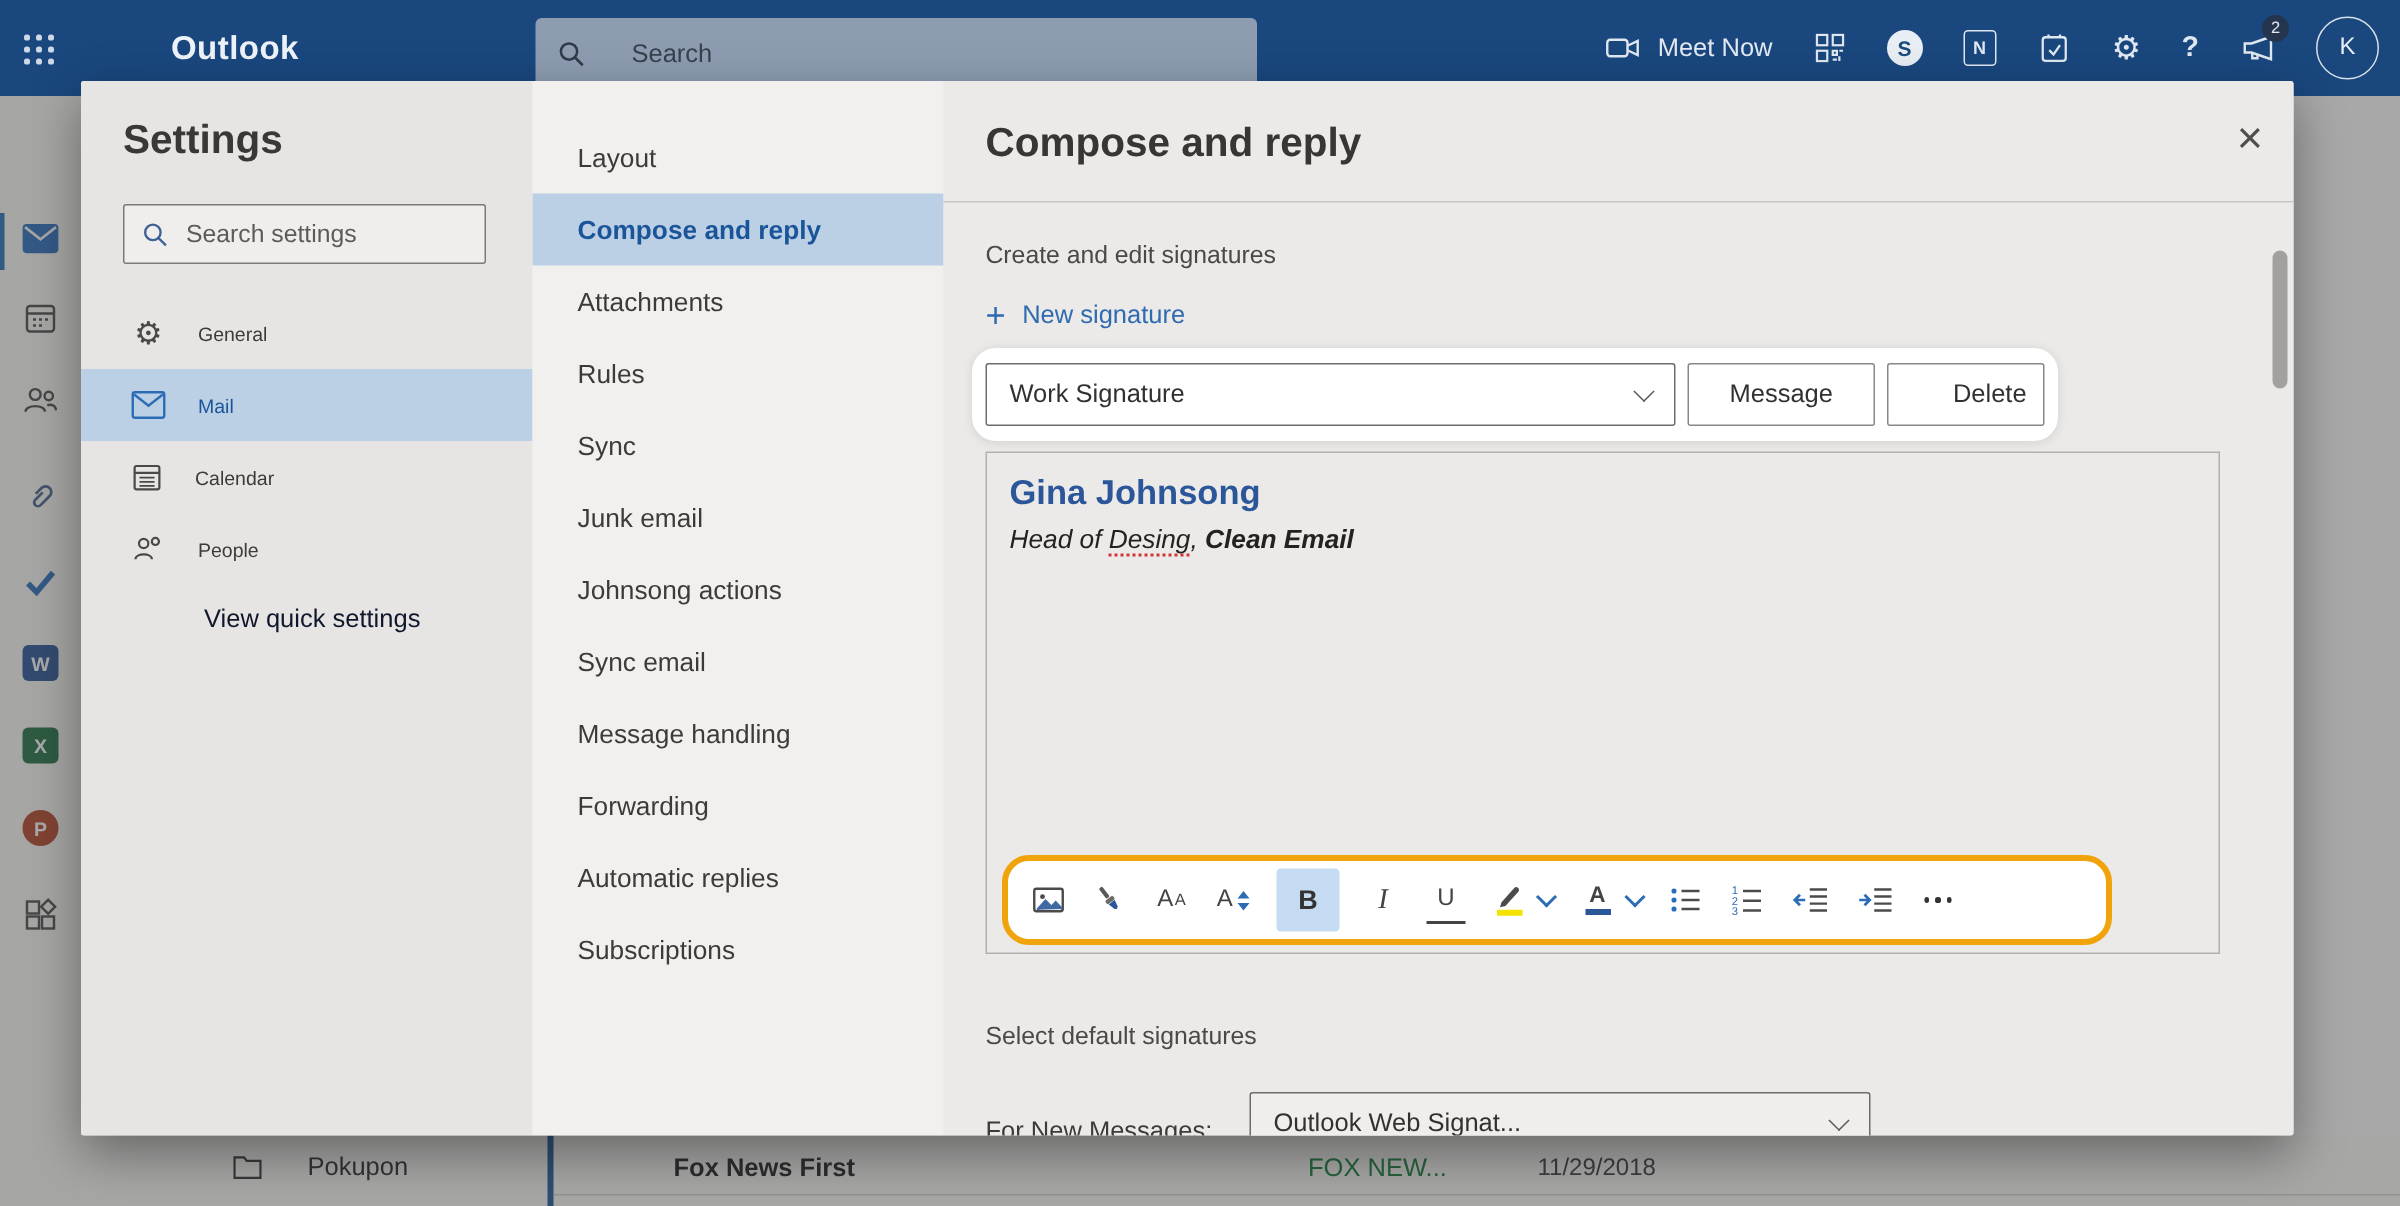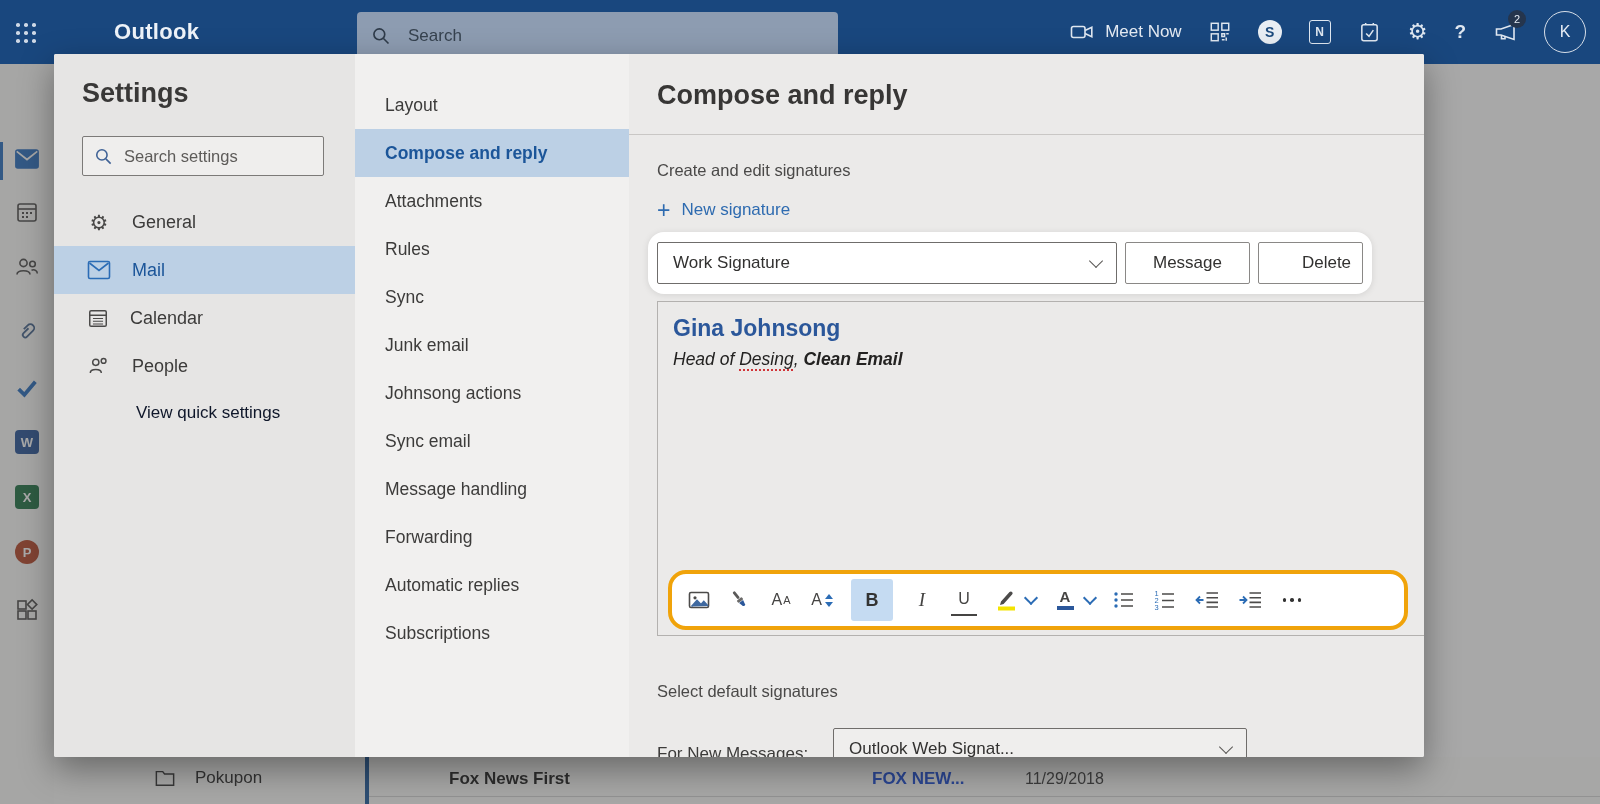--- a/index.html
+++ b/index.html
@@ -7,21 +7,21 @@
   svg{display:block;}
 
   
   .topbar{position:absolute;left:0;top:0;width:1600px;height:64px;background:#19477e;z-index:2;}
   .waffle{position:absolute;left:16px;top:23px;width:20px;height:20px;display:grid;
     grid-template-columns:repeat(3,1fr);grid-template-rows:repeat(3,1fr);gap:4px;cursor:pointer;}
   .waffle i{width:3.5px;height:3.5px;background:#cfd9e6;border-radius:50%;}
   .brand{position:absolute;left:114px;top:0;line-height:64px;font-size:22px;font-weight:600;
     color:#eef3f9;letter-spacing:.3px;}
   .tb-search{position:absolute;left:357px;top:12px;width:481px;height:48px;background:#8d9cb1;
-    border-radius:4px;display:flex;align-items:center;padding:0 14px;gap:15px;box-sizing:border-box;}
+    border-radius:4px;display:flex;align-items:center;padding:0 14px;gap:28px;box-sizing:border-box;}
   .tb-search input{flex:1;background:transparent;border:none;outline:none;font-size:17px;
     color:#26323f;font-family:inherit;}
   .tb-search input::placeholder{color:#36424f;}
   .tb-right{position:absolute;right:0;top:0;height:64px;display:flex;align-items:center;
     gap:27px;padding-right:14px;color:#dfe7f0;}
   .tb-item{display:flex;align-items:center;gap:10px;cursor:pointer;flex:none;}
   .meetnow-label{font-size:17px;color:#e4eaf2;}
   .skype-circle{width:24px;height:24px;border-radius:50%;background:#e9eef4;color:#1c4a7d;
     font-size:14px;font-weight:700;display:flex;align-items:center;justify-content:center;}
   .onenote-sq{width:20px;height:22px;border:1.6px solid #dfe7f0;border-radius:3px;font-size:12px;
@@ -36,49 +36,49 @@
 
   
   .rail{position:absolute;left:0;top:64px;width:54px;height:740px;background:#fbfbfa;z-index:1;}
   .rail-ic{position:absolute;left:50%;transform:translateX(-50%);cursor:pointer;}
   .rail-indicator{position:absolute;left:0;top:78px;width:3px;height:38px;background:#2a6fc0;}
   .office-sq{width:24px;height:24px;border-radius:4px;color:#fff;font-size:13px;font-weight:700;
     display:flex;align-items:center;justify-content:center;}
 
   
   .bottomstrip{position:absolute;left:54px;top:757px;width:1546px;height:47px;background:#fdfdfc;z-index:1;}
-  .bs-folder{position:absolute;left:100px;top:11px;display:flex;align-items:center;gap:19px;
+  .bs-folder{position:absolute;left:100px;top:11px;display:flex;align-items:center;gap:29px;
     font-size:17px;color:#2a2a2a;}
   .bs-selbar{position:absolute;left:311px;top:0;width:4px;height:47px;background:#1f5c9e;}
   .bs-subject{position:absolute;left:395px;top:12px;font-size:17px;font-weight:600;color:#1f1f1f;}
-  .bs-sender{position:absolute;left:818px;top:12px;font-size:17px;font-weight:700;color:#1d4ed8;}
+  .bs-sender{position:absolute;left:818px;top:12px;font-size:17px;font-weight:400;color:#15803d;}
   .bs-date{position:absolute;left:971px;top:13px;font-size:16px;color:#3c3c3c;}
   .bs-divider{position:absolute;left:315px;top:39px;right:0;height:1px;background:#d8d8d8;}
 
   
   .dim{position:absolute;left:0;top:64px;width:1600px;height:740px;background:rgba(62,62,62,.45);z-index:5;}
 
   
-  .modal{position:absolute;left:54px;top:54px;width:1370px;height:703px;z-index:10;overflow:hidden;
+  .modal{position:absolute;left:54px;top:54px;width:1475px;height:703px;z-index:10;overflow:hidden;
     border-radius:2px;box-shadow:0 12px 34px rgba(0,0,0,.38);background:#ebeae9;}
   .pane-settings{position:absolute;left:0;top:0;width:301px;height:703px;background:#e6e5e4;}
   .pane-nav{position:absolute;left:301px;top:0;width:274px;height:703px;background:#f1f0ef;}
   .pane-main{position:absolute;left:575px;top:0;width:903px;height:703px;background:#ebeae9;}
 
   
   .set-title{position:absolute;left:28px;top:24px;font-size:27px;font-weight:700;color:#39383 7;color:#393837;}
   .set-search{position:absolute;left:28px;top:82px;width:242px;height:40px;background:#efeeed;
     border:1px solid #7c7a78;border-radius:2px;display:flex;align-items:center;padding:0 11px;
     gap:9px;box-sizing:border-box;}
   .set-search input{flex:1;min-width:0;background:transparent;border:none;outline:none;
     font-size:16.5px;color:#4a4948;font-family:inherit;}
   .set-search input::placeholder{color:#5d5b59;}
   .set-row{position:absolute;left:0;width:301px;height:48px;display:flex;align-items:center;
     padding-left:33px;gap:21px;box-sizing:border-box;cursor:pointer;}
-  .set-row .lbl{font-size:18px;color:#3c3b3a;}
+  .set-row .lbl{font-size:13px;color:#3c3b3a;}
   .set-row.selected{background:#bcd0e5;}
   .set-row.selected .lbl{color:#1b5599;}
   .set-gear{font-size:21px;color:#4a4948;line-height:1;width:24px;text-align:center;}
   .quick-link{position:absolute;left:82px;top:349px;font-size:17px;color:#0f172a;cursor:pointer;}
 
   
   .nav-row{position:absolute;left:0;width:274px;height:48px;line-height:48px;padding-left:30px;
     font-size:17.5px;color:#3c3b3a;box-sizing:border-box;cursor:pointer;}
   .nav-row.selected{background:#bcd0e5;color:#1b5599;font-weight:600;}
 

